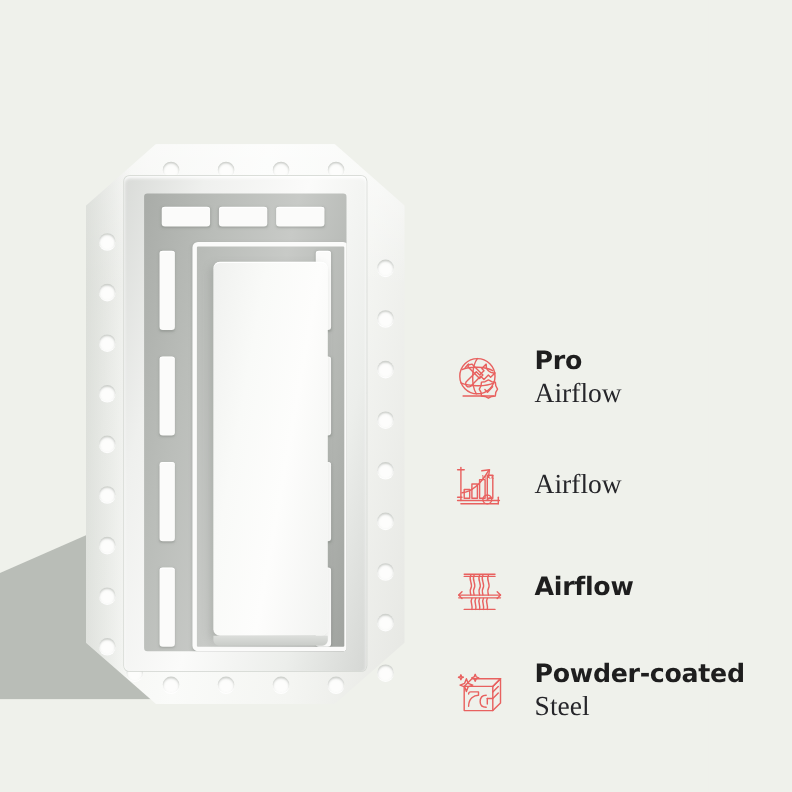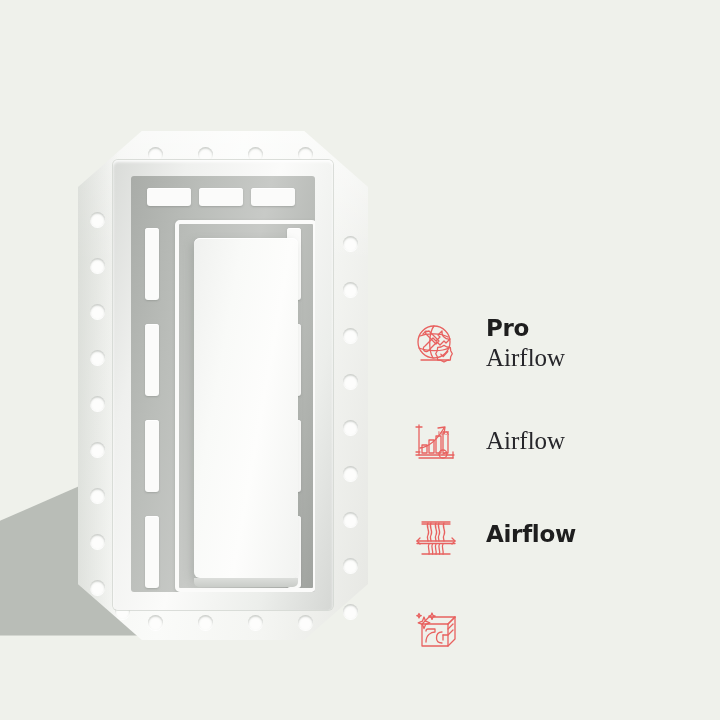--- a/index.html
+++ b/index.html
@@ -390,17 +390,19 @@
 
           <path d="M15 37 C15 30, 20 27, 24 27 L24 24 L17 24 C15.5 24, 15 25, 15 26"></path>
           <path d="M31 27 C27 27, 25.5 30, 25.5 33 C25.5 36, 27 38, 31 38"></path>
 
           <path d="M13 12 l1.6 4.2 4.2 1.6 -4.2 1.6 -1.6 4.2 -1.6 -4.2 -4.2 -1.6 4.2 -1.6 z"></path>
           <path d="M21 8 l0.9 2.3 2.3 0.9 -2.3 0.9 -0.9 2.3 -0.9 -2.3 -2.3 -0.9 2.3 -0.9 z"></path>
           <path d="M8 8.5 l0.6 1.6 1.6 0.6 -1.6 0.6 -0.6 1.6 -0.6 -1.6 -1.6 -0.6 1.6 -0.6 z"></path>
         </svg>
       </div>
       <div class="feature-text">
+        <div class="feature-title">Powder-coated</div>
+        <div class="feature-sub">Steel</div>
       </div>
     </div>
 
   </div>
 </div>
 
 </body></html>

